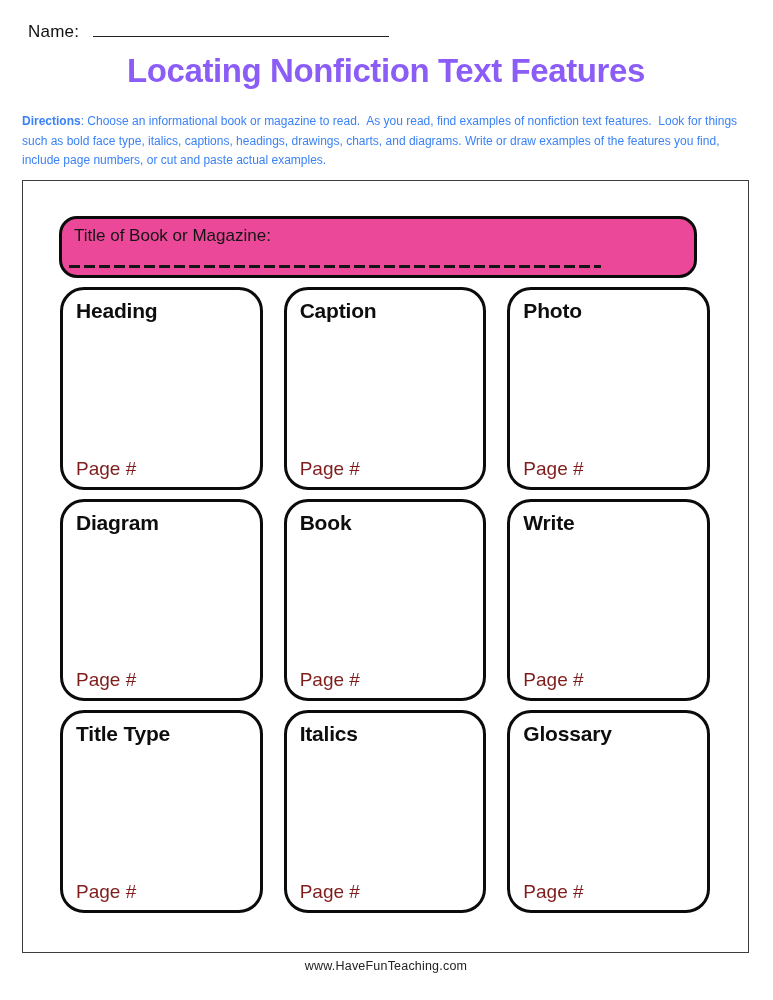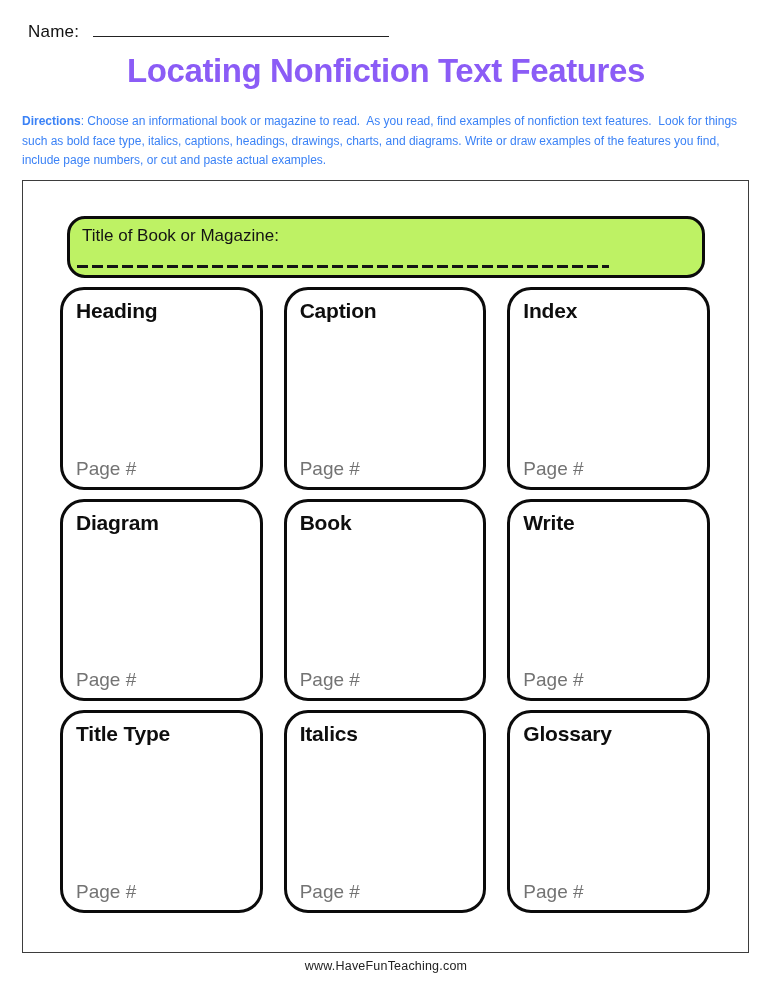--- a/index.html
+++ b/index.html
@@ -58,25 +58,25 @@
     position: absolute;
     left: 22px; top: 180px;
     width: 725px; height: 771px;
     border: 1.6px solid #3d3d3d;
     background: #ffffff;
   }
 
   
   .book-title-box {
     position: absolute;
-    left: 44px; top: 35px;
+    left: 36px; top: 35px;
     width: 632px; height: 56px;
     border: 3px solid #0b0b0b;
     border-radius: 18px;
-    background: #bef264;
+    background: #ec4899;
   }
   .book-title-label {
     position: absolute;
     left: 12px; top: 7px;
     font-size: 17px;
     color: #141414;
   }
   .book-title-write-line {
     position: absolute;
     left: 7px; bottom: 7px;
@@ -108,21 +108,21 @@
     left: 13px; top: 9px;
     font-size: 21px;
     font-weight: bold;
     letter-spacing: -0.2px;
     color: #0e0e0e;
   }
   .page-number-label {
     position: absolute;
     left: 13px; bottom: 7px;
     font-size: 19px;
-    color: #737373;
+    color: #7f1d1d;
   }
 
   
   .footer-url {
     position: absolute;
     left: 0; top: 959px;
     width: 100%;
     text-align: center;
     font-size: 12.5px;
     letter-spacing: 0.2px;
@@ -155,21 +155,21 @@
         <span class="feature-box-label">Heading</span>
         <span class="page-number-label">Page #</span>
       </div>
 
       <div class="feature-box">
         <span class="feature-box-label">Caption</span>
         <span class="page-number-label">Page #</span>
       </div>
 
       <div class="feature-box">
-        <span class="feature-box-label">Index</span>
+        <span class="feature-box-label">Photo</span>
         <span class="page-number-label">Page #</span>
       </div>
 
       <div class="feature-box">
         <span class="feature-box-label">Diagram</span>
         <span class="page-number-label">Page #</span>
       </div>
 
       <div class="feature-box">
         <span class="feature-box-label">Book</span>

